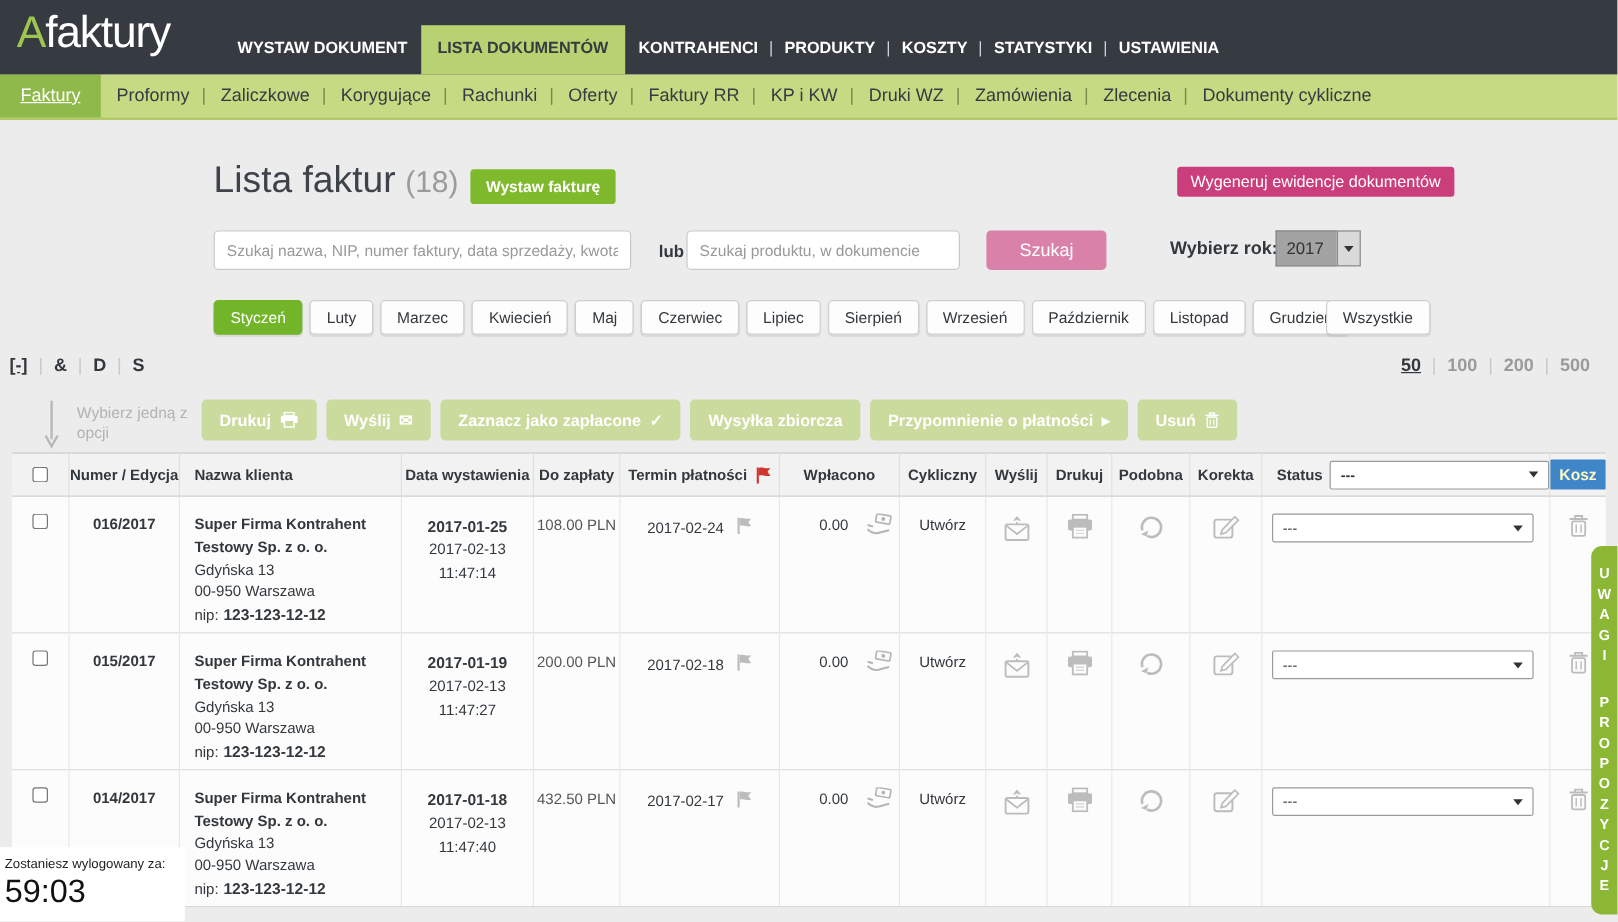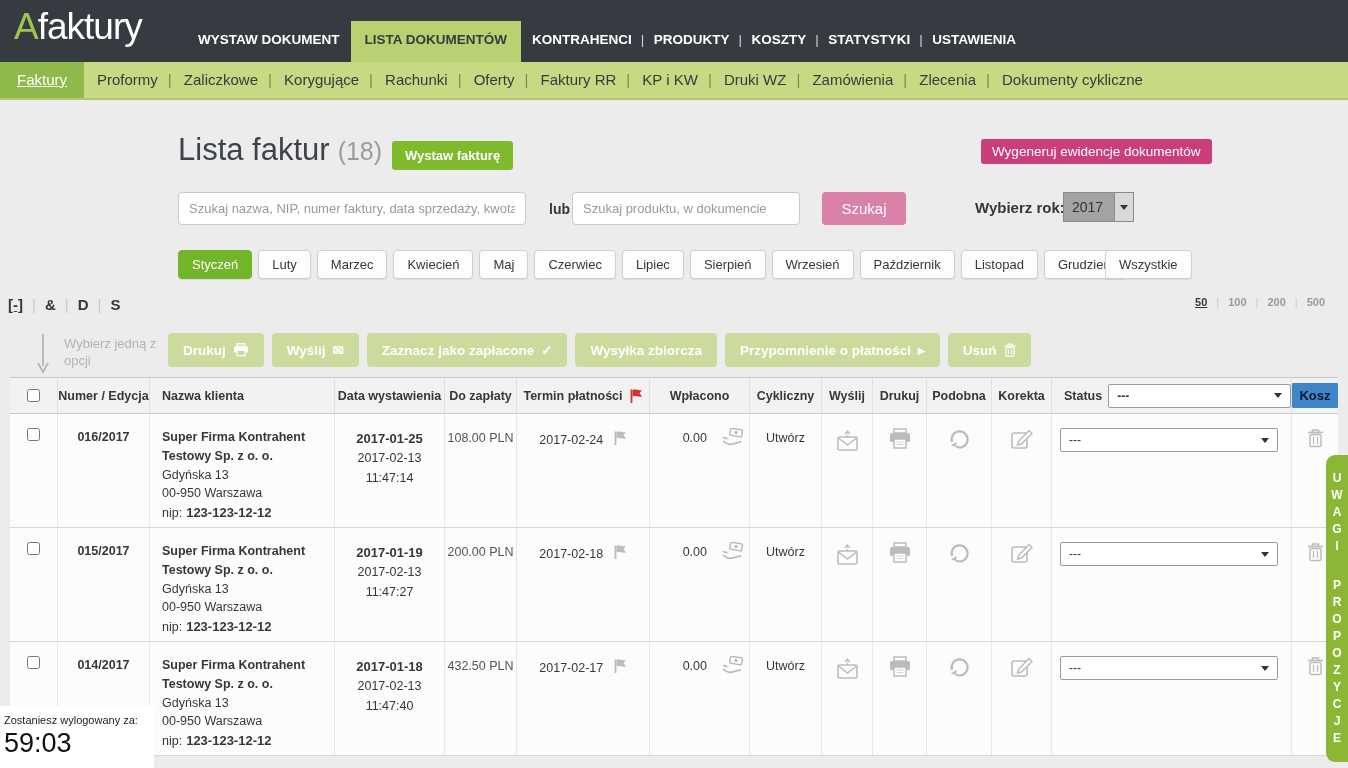--- a/index.html
+++ b/index.html
@@ -29,37 +29,37 @@
   .page-title { position:absolute; left:178px; top:132px; font-size:31px; color:#3d4349; }
   .page-count { font-size:25px; color:#9b9b9b; margin-left:8px; font-weight:normal; }
   .new-invoice-btn { position:absolute; left:392px; top:141px; background:#7fb92c; color:#fff; font-size:13px; font-weight:bold; padding:7px 13px; border-radius:3px; cursor:pointer; }
   .generate-btn { position:absolute; left:981px; top:139px; background:#c93e7b; color:#fff; font-size:13.5px; padding:5px 11px; border-radius:3px; cursor:pointer; }
   
   .search-input { position:absolute; height:33px; border:1px solid #c9c9c9; border-radius:4px; font-size:13px; color:#666; padding:0 10px; font-family:"Liberation Sans",sans-serif; background:#fff; }
   .search-input::placeholder { color:#999; }
   #search1 { left:178px; top:192px; width:348px; }
   #search2 { left:572px; top:192px; width:228px; }
   .lub-label { position:absolute; left:549px; top:201px; font-size:14px; font-weight:bold; color:#33383d; }
-  .szukaj-btn { position:absolute; left:822px; top:192px; width:84px; height:33px; background:#d981a9; color:#fff; font-size:15px; text-align:center; line-height:33px; border-radius:4px; cursor:pointer; }
+  .szukaj-btn { position:absolute; left:822px; top:192px; width:100px; height:33px; background:#d981a9; color:#fff; font-size:15px; text-align:center; line-height:33px; border-radius:4px; cursor:pointer; }
   .year-label { position:absolute; left:975px; top:199px; font-size:15px; font-weight:bold; }
   .year-select { position:absolute; left:1063px; top:192px; display:flex; cursor:pointer; }
   .year-box { width:51px; height:30px; background:#a3a3a3; border:1px solid #8a8a8a; border-right:none; font-size:14px; color:#333; padding:6px 0 0 8px; }
   .year-arrow-btn { width:20px; height:30px; background:#d9d9d9; border:1px solid #8a8a8a; display:flex; align-items:center; justify-content:center; }
   .tri-down { width:0; height:0; border-left:4px solid transparent; border-right:4px solid transparent; border-top:5px solid #333; }
   
   .months { position:absolute; left:178px; top:250px; display:flex; gap:6px; }
   .month-tab { background:#fdfdfd; border:1px solid #cfcfcf; border-radius:4px; padding:6px 13px; font-size:13px; color:#33383d; cursor:pointer; box-shadow:0 1px 1px rgba(0,0,0,0.08); white-space:nowrap; }
   .month-tab.active { background:#72b528; border-color:#72b528; color:#fff; }
   .all-tab { position:absolute; left:1105px; top:250px; }
   
   .view-ops { position:absolute; left:8px; top:296px; font-size:15px; font-weight:bold; display:flex; gap:9px; align-items:center; }
   .view-op { color:#33383d; cursor:pointer; }
   .view-op.underlined { text-decoration:underline; }
   .op-sep { color:#c9c9c9; font-weight:normal; }
-  .page-sizes { position:absolute; right:23px; top:296px; font-size:11px; font-weight:bold; display:flex; gap:9px; align-items:flex-start; }
+  .page-sizes { position:absolute; right:23px; top:296px; font-size:15px; font-weight:bold; display:flex; gap:9px; align-items:flex-start; }
   .page-size { color:#9a9a9a; cursor:pointer; }
   .page-size.active { color:#33383d; text-decoration:underline; }
   
   .bulk-arrow { position:absolute; left:36px; top:332px; }
   .bulk-hint { position:absolute; left:64px; top:336px; width:108px; font-size:13px; color:#b3b3b3; line-height:1.3; }
   .bulk-buttons { position:absolute; left:168px; top:333px; display:flex; gap:8px; }
   .bulk-btn { background:#cbdb9d; color:#fff; font-size:13.5px; font-weight:bold; padding:9px 15px; border-radius:4px; cursor:pointer; display:flex; align-items:center; gap:7px; white-space:nowrap; }
   
   .inv-table { position:absolute; left:10px; top:377px; width:1328px; }
   .thead, .trow { display:grid; grid-template-columns:48px 92px 185px 110px 72px 133px 100px 72px 51px 54px 65px 60px 240px 46px; }
@@ -83,21 +83,21 @@
   .c-due { text-align:center; padding-top:16px; }
   .c-due .flag-wrap { margin-left:6px; vertical-align:-2px; display:inline-block; cursor:pointer; }
   .c-paid { display:flex; justify-content:flex-end; padding:17px 4px 0 0; gap:14px; }
   .c-paid .money-wrap { cursor:pointer; margin-top:-3px; }
   .c-cyclic { text-align:center; padding-top:17px; font-size:13.5px; cursor:pointer; }
   .c-icon { display:flex; justify-content:center; padding-top:14px; }
   .c-icon > span { cursor:pointer; }
   .c-status { padding:14px 0 0 8px; }
   .select-box { width:218px; height:24px; background:#fff; border:1px solid #9a9a9a; border-radius:2px; display:flex; align-items:center; justify-content:space-between; padding:0 8px; font-size:12px; color:#333; cursor:pointer; }
   .thead .select-box { width:198px; }
-  .kosz-btn { width:68px; height:25px; background:#3e86c7; color:#0f172a; font-size:13px; font-weight:bold; border-radius:1px; display:flex; align-items:center; justify-content:center; cursor:pointer; }
+  .kosz-btn { width:68px; height:25px; background:#3e86c7; color:#fef9c3; font-size:13px; font-weight:bold; border-radius:1px; display:flex; align-items:center; justify-content:center; cursor:pointer; }
   
   .timer-box { position:absolute; left:0; top:706px; width:154px; height:62px; background:#fff; z-index:20; padding:8px 4px 0 4px; }
   .timer-label { font-size:11px; color:#222; }
   .timer-value { font-size:27px; color:#111; margin-top:2px; }
   .side-tab { position:absolute; right:0; top:455px; width:22px; background:#8cb735; border-radius:9px 0 0 9px; z-index:15; padding:16px 0 14px 0; display:flex; flex-direction:column; align-items:center; gap:22px; cursor:pointer; }
   .vtext { writing-mode:vertical-rl; text-orientation:upright; color:#fff; font-size:12px; font-weight:bold; letter-spacing:3px; }
   .icon-wrap { display:inline-flex; }
 </style>
 </head>
 <body>

